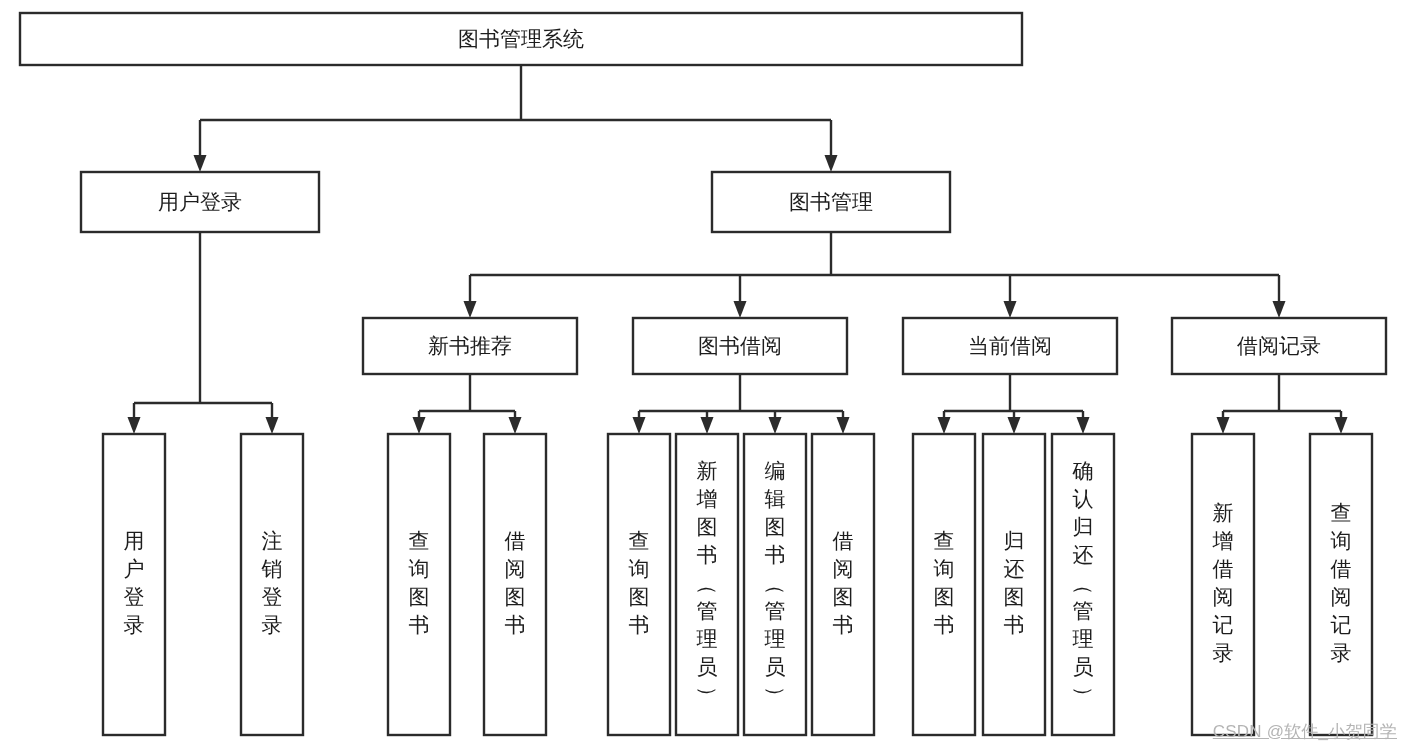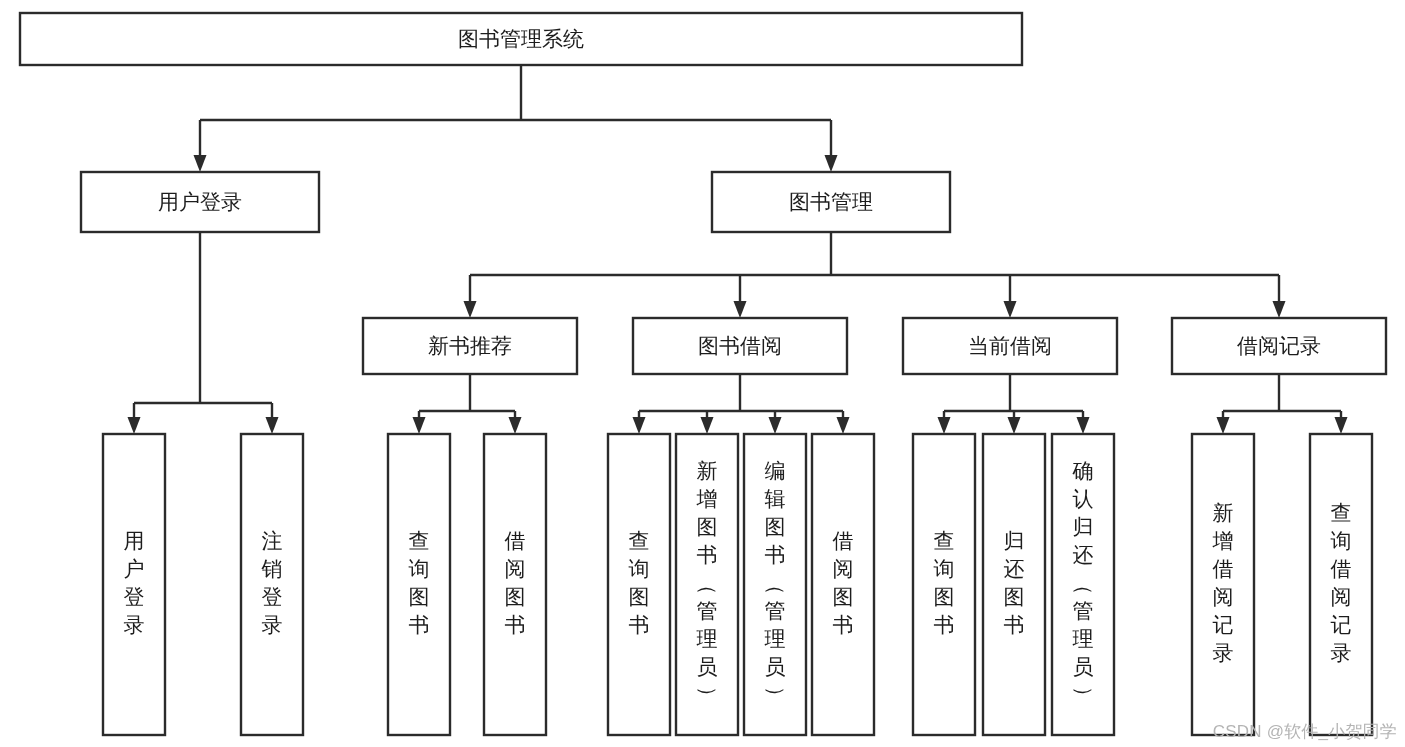--- a/index.html
+++ b/index.html
@@ -57,20 +57,21 @@
   }
   .watermark-text {
     position: absolute;
     right: 8px;
     bottom: 4px;
     font-family: "Liberation Sans", "DejaVu Sans", sans-serif;
     font-size: 17px;
     color: #b4b4b4;
     white-space: nowrap;
     letter-spacing: 0.2px;
+    text-decoration: underline;
   }
 </style>
 </head>
 <body>
 
 <div id="diagram-root">
   <svg class="tree-canvas" viewBox="0 0 1405 747" xmlns="http://www.w3.org/2000/svg">
     <g id="connectors-layer">
         <line x1="521" y1="65" x2="521" y2="120" class="connector"></line>
         <line x1="200" y1="120" x2="831" y2="120" class="connector"></line>

